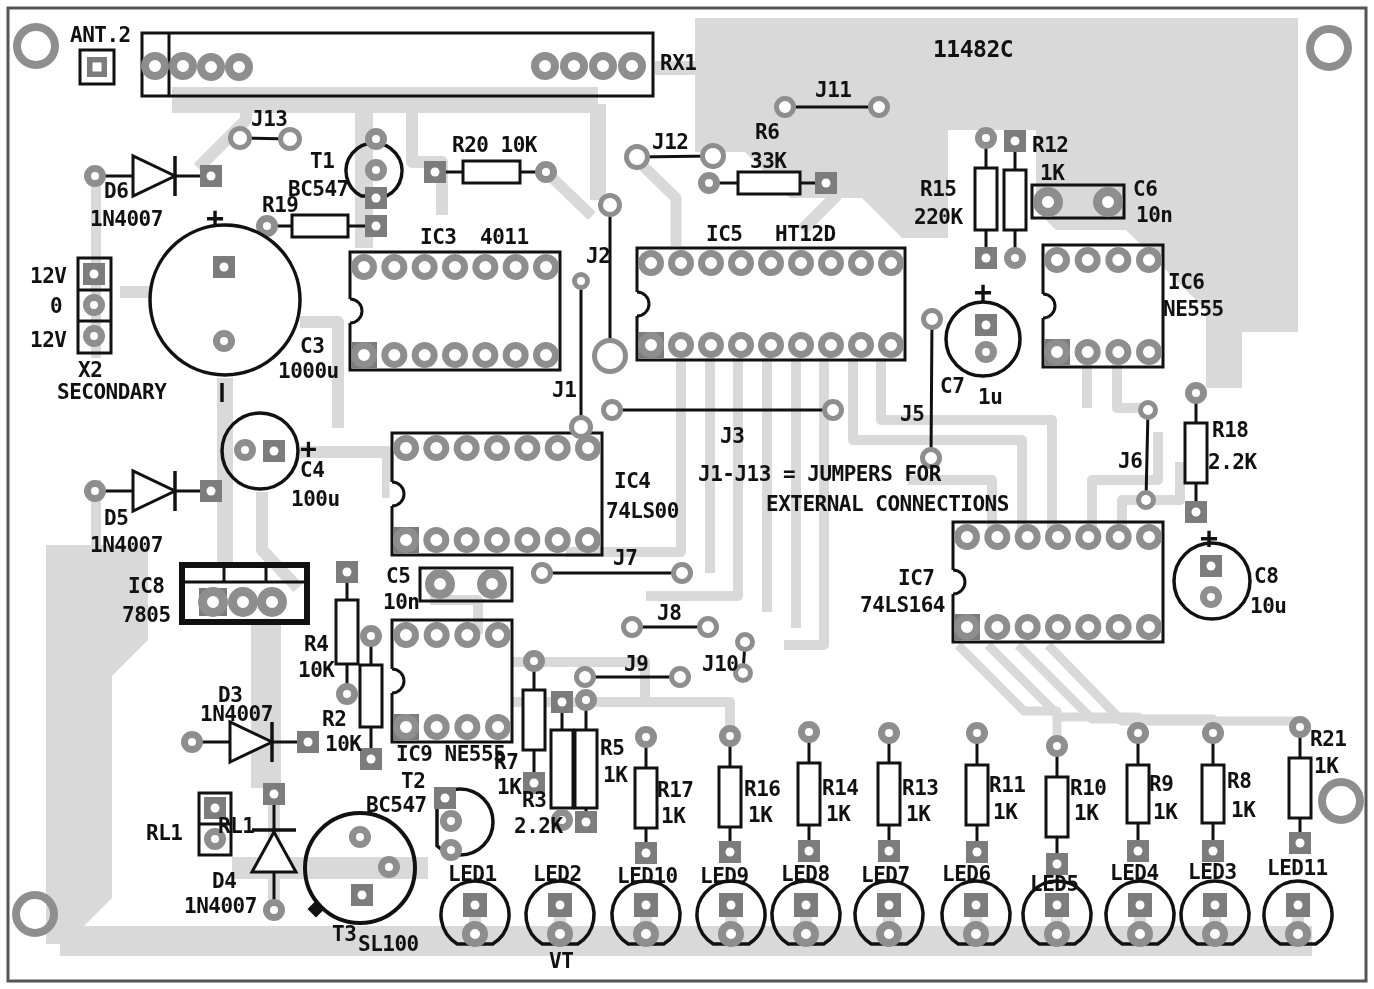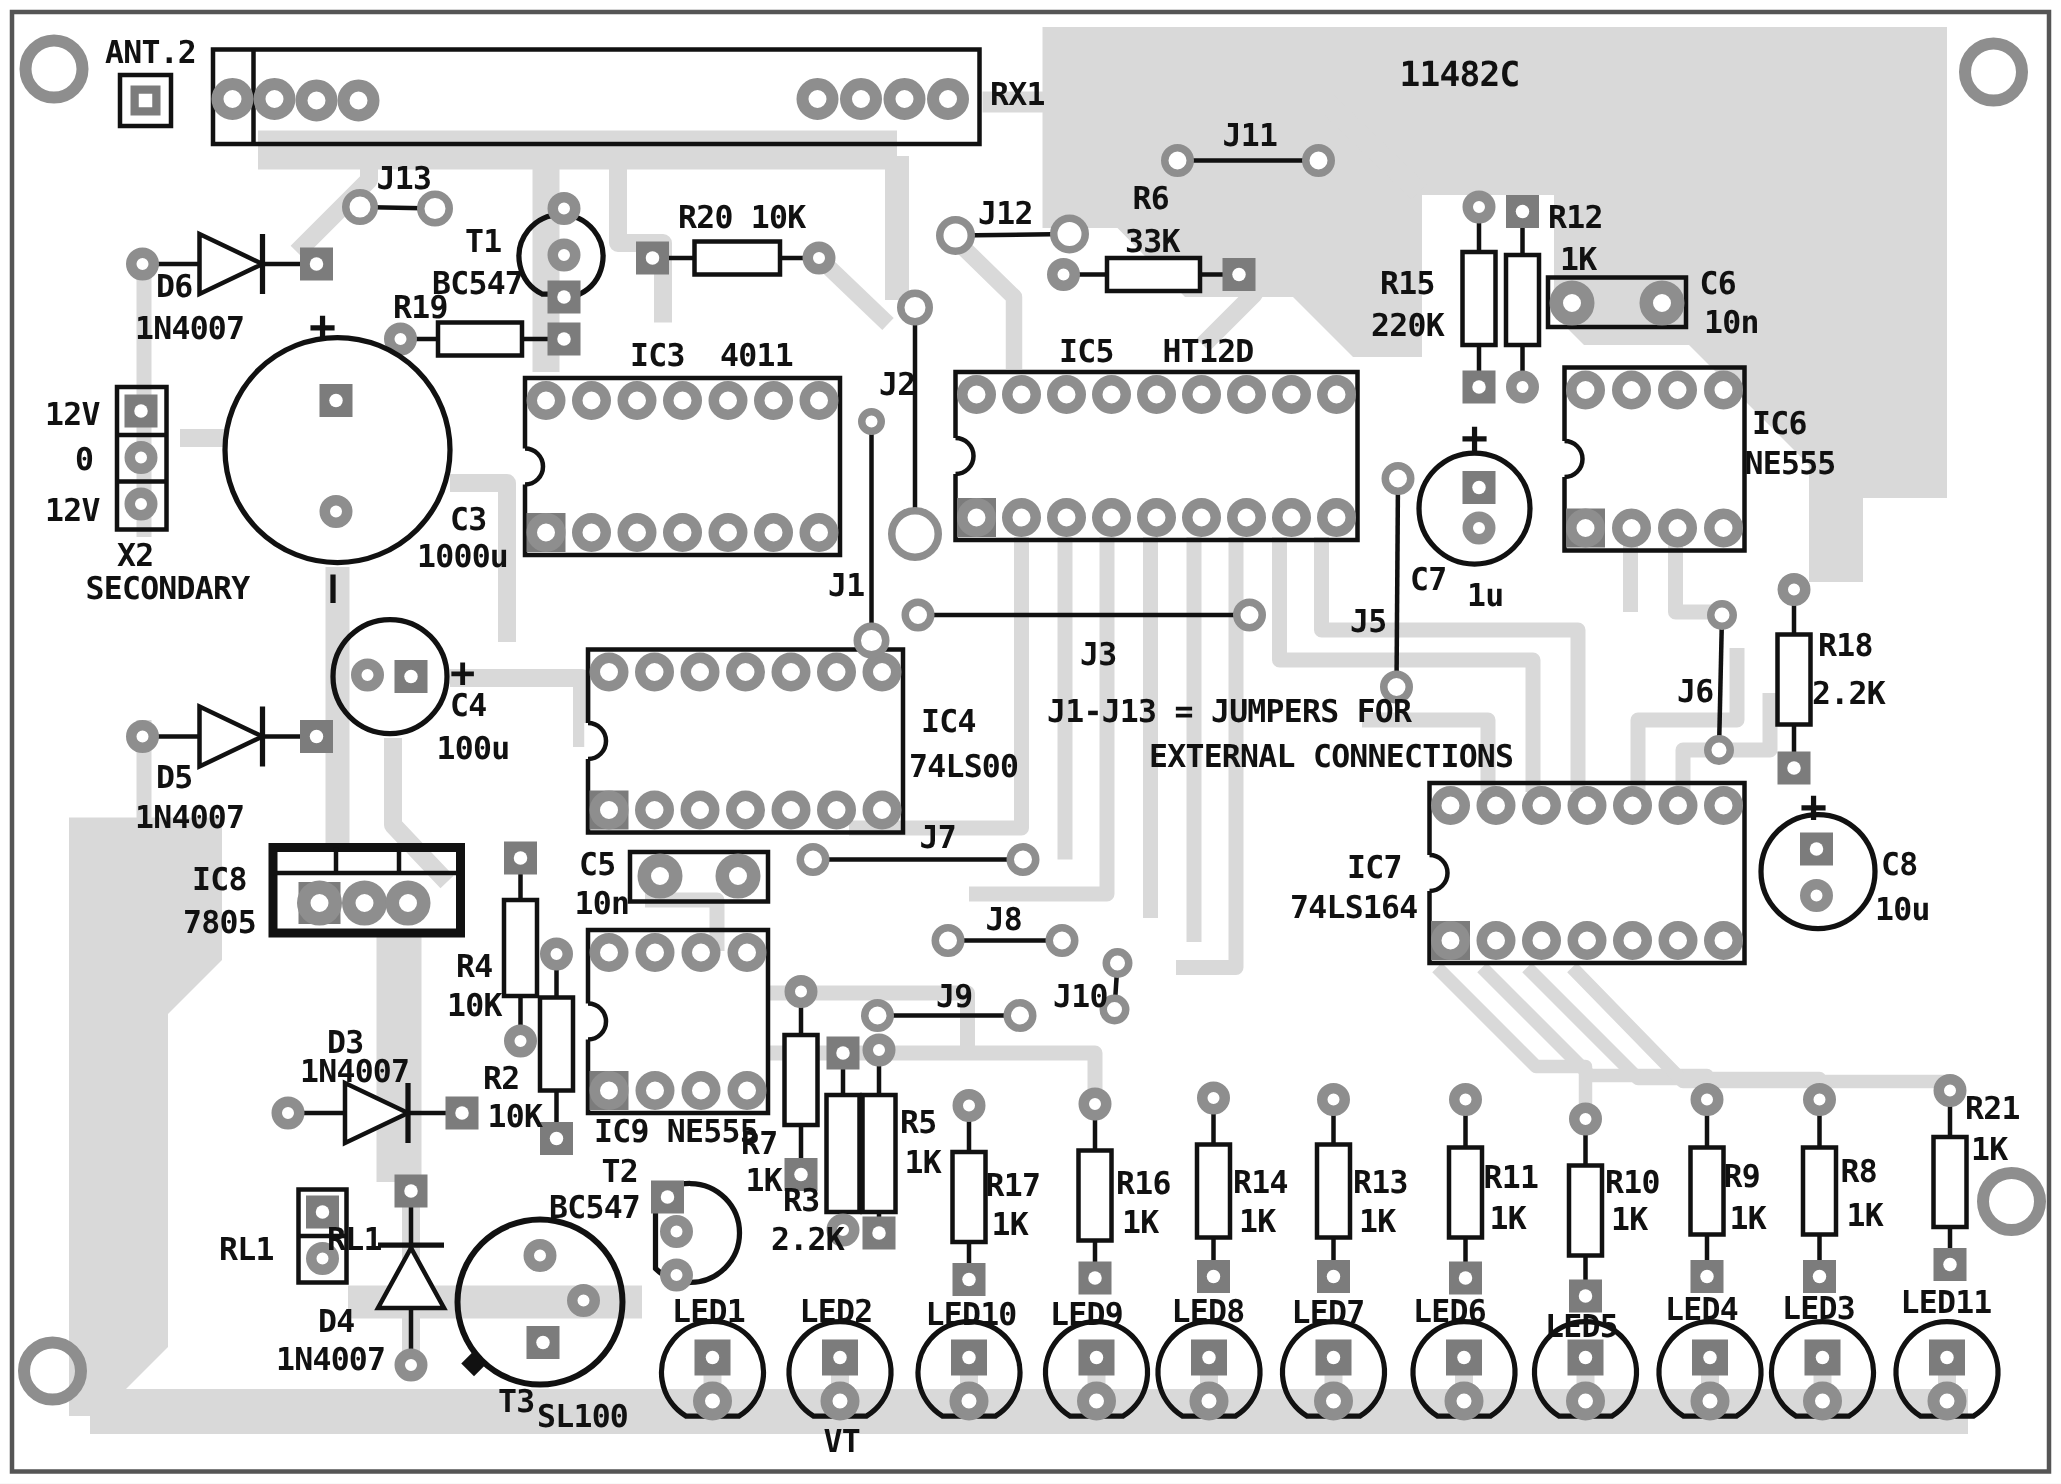--- a/index.html
+++ b/index.html
@@ -1,16 +1,16 @@
 <!DOCTYPE html>
 <html><head>
 <meta charset="utf-8">
 <style>
   html,body{margin:0;padding:0;background:#fff;}
-  .stage{position:relative;width:1374px;height:989px;background:#e5e5e5;overflow:hidden;}
+  .stage{position:relative;width:1374px;height:989px;background:#a21caf;overflow:hidden;}
   svg text{font-family:"DejaVu Sans Mono", monospace;font-weight:bold;fill:#111;letter-spacing:-0.5px;}
 </style>
 </head>
 <body>
 
 <div class="stage">
   <svg id="board" width="1374" height="989" viewBox="0 0 1374 989" xmlns="http://www.w3.org/2000/svg">
       <rect x="0" y="0" width="1374" height="989" fill="#ffffff"></rect>
       <g>
         <path d="M 695,18 H 1298 V 332 H 1242 V 388 H 1206 V 310 L 1126,230 H 1056 L 1036,210 V 130 H 948 V 238 H 902 L 862,198 H 790 L 745,152 H 695 Z" fill="#d9d9d9"></path>

